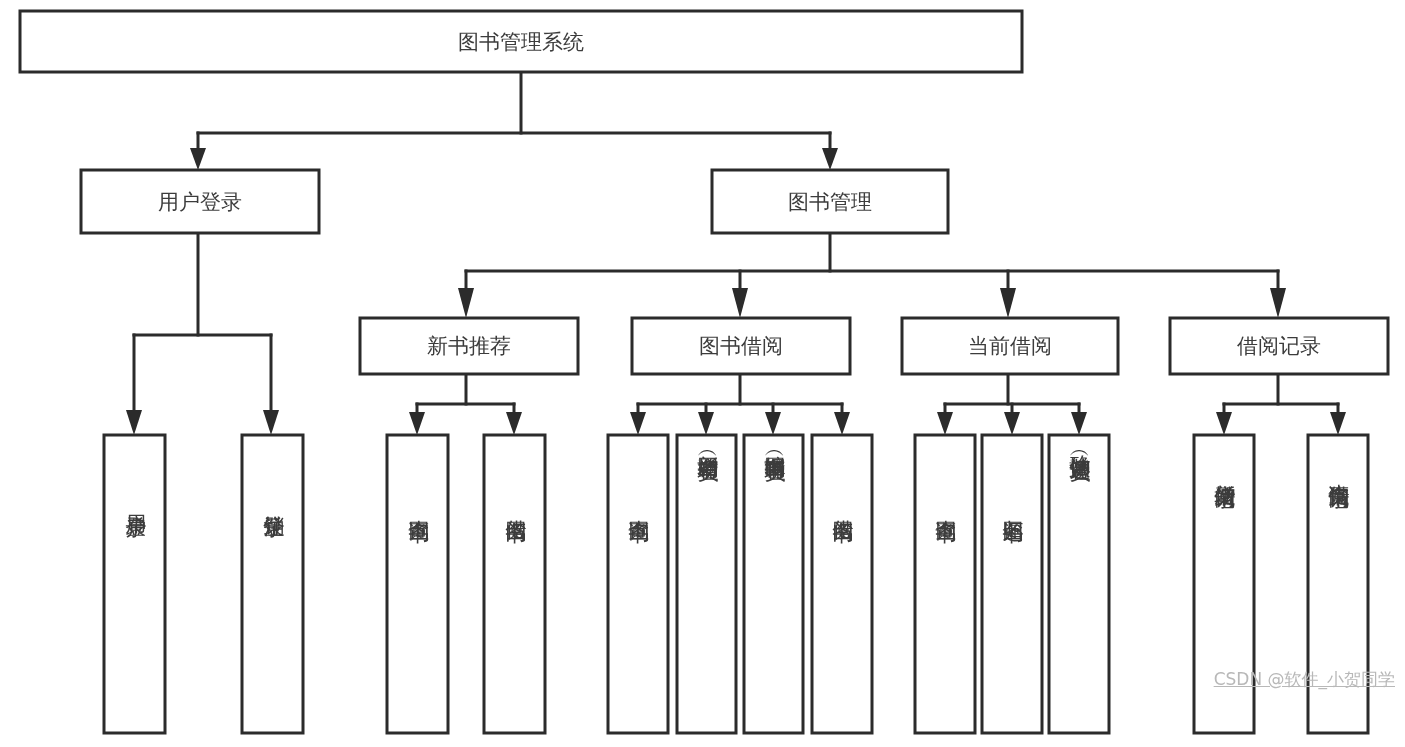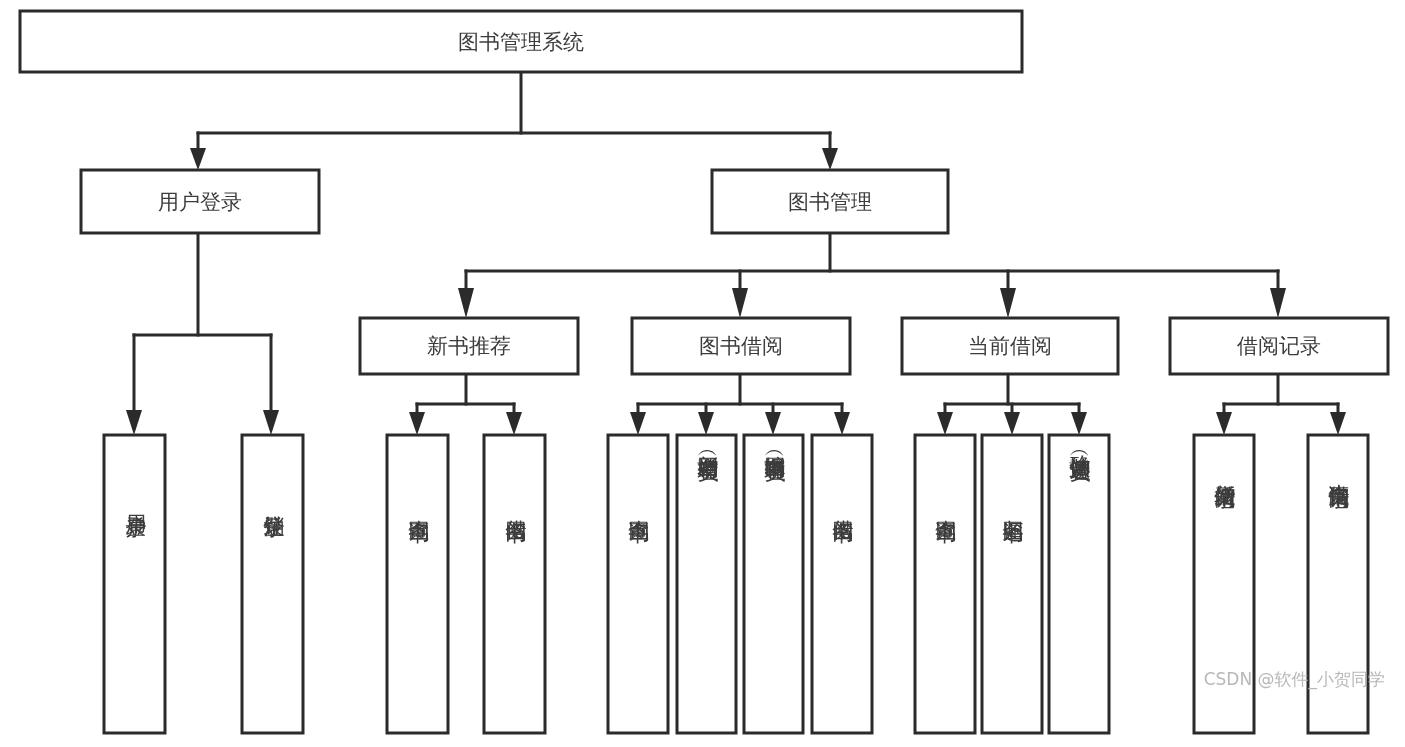--- a/index.html
+++ b/index.html
@@ -49,27 +49,28 @@
     stroke-width: 3;
     fill: none;
     stroke-linecap: square;
   }
   .edge-arrow {
     fill: #2b2b2b;
     stroke: none;
   }
   .watermark {
     position: absolute;
-    right: 20px;
+    right: 10px;
     bottom: 6px;
     font-family: "DejaVu Sans", "Liberation Sans", sans-serif;
     font-size: 17px;
     color: #b8b8b8;
     white-space: nowrap;
     user-select: none;
+    text-decoration: underline;
   }
 </style>
 </head>
 <body>
 
 <div id="diagram-root">
   <svg class="flow" viewBox="0 0 1405 747" xmlns="http://www.w3.org/2000/svg">
 
     <g>
 

